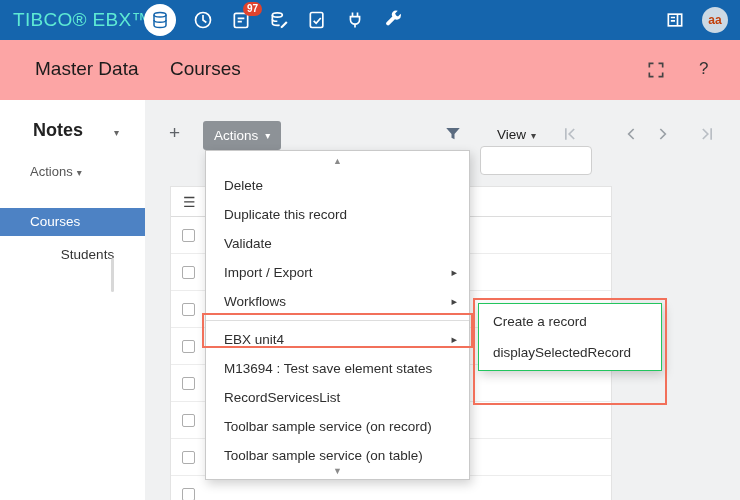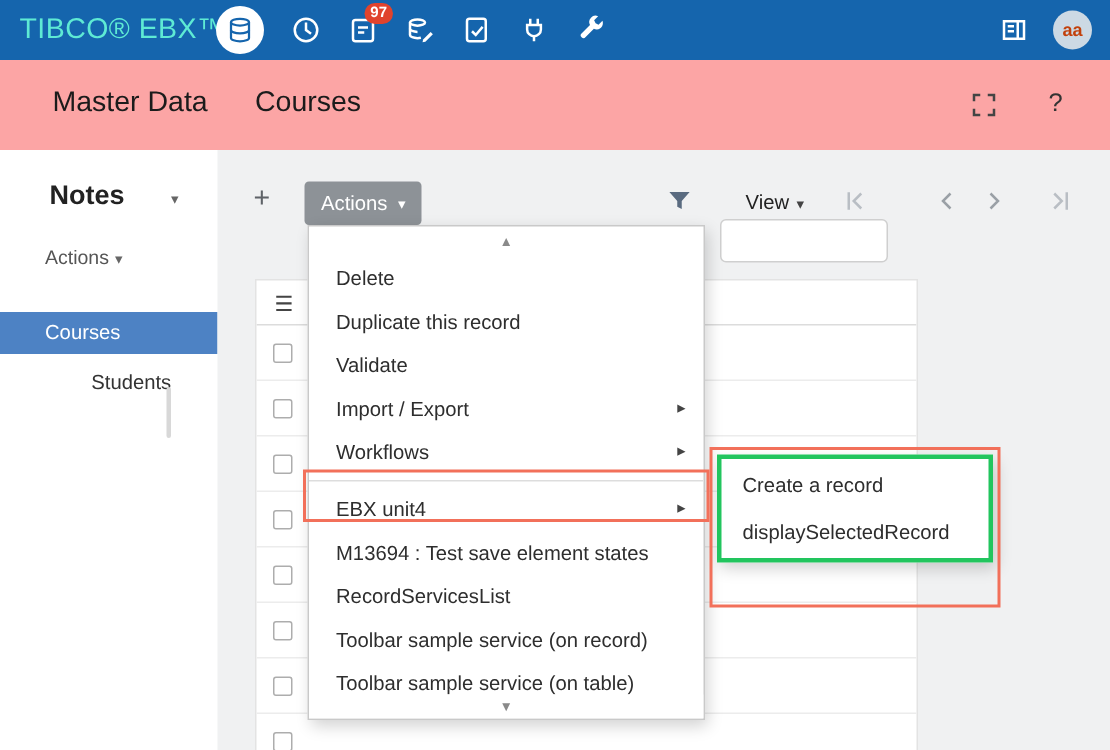--- a/index.html
+++ b/index.html
@@ -5,21 +5,21 @@
   * { box-sizing: border-box; margin: 0; padding: 0; }
   html,body { width:740px; height:500px; }
   body { font-family:"Liberation Sans", sans-serif; background:#fff; }
   #app { position:relative; width:740px; height:500px; overflow:hidden; background:#fff; }
 
   
   .topbar { position:absolute; left:0; top:0; width:740px; height:40px; background:#1565ad; display:flex; align-items:center; }
   .brand { color:#5eead4; font-size:19px; font-weight:400; padding-left:13px; letter-spacing:.3px; white-space:nowrap; width:140px; }
   .topbar-icons { display:flex; align-items:center; gap:16px; margin-left:4px; }
   .icon-active { width:32px; height:32px; background:#fff; border-radius:50%; display:flex; align-items:center; justify-content:center; flex:0 0 auto; }
-  .tb-icon { width:22px; height:22px; display:flex; align-items:center; justify-content:flex-end; position:relative; flex:0 0 auto; cursor:pointer; }
+  .tb-icon { width:22px; height:22px; display:flex; align-items:center; justify-content:center; position:relative; flex:0 0 auto; cursor:pointer; }
   .badge { position:absolute; top:-7px; right:-10px; background:#e0432d; color:#fff; font-size:10px; line-height:1; padding:2px 4px; border-radius:8px; font-weight:700; }
   .topbar-right { margin-left:auto; display:flex; align-items:center; gap:16px; padding-right:12px; }
   .avatar { width:26px; height:26px; border-radius:50%; background:#ccd9e4; color:#c2410c; font-size:12px; font-weight:700; display:flex; align-items:center; justify-content:center; }
 
   
   .page-header { position:absolute; left:0; top:40px; width:740px; height:60px; background:#fca5a5; }
   .dataset-title { position:absolute; left:35px; top:18px; font-size:19px; color:#1b1b1b; white-space:nowrap; overflow:hidden; width:125px; }
   .page-title { position:absolute; left:170px; top:18px; font-size:19px; color:#1b1b1b; }
   .fullscreen-btn { position:absolute; left:646px; top:20px; width:20px; height:20px; cursor:pointer; }
   .help-btn { position:absolute; left:699px; top:19px; font-size:17px; color:#333; cursor:pointer; }
@@ -59,21 +59,21 @@
 
   
   .dropdown-menu { position:absolute; left:60px; top:50px; width:265px; height:330px; background:#fff; border:1px solid #c9c9c9; box-shadow:2px 4px 10px rgba(0,0,0,.18); z-index:5; overflow:hidden; }
   .menu-scroll-top { height:20px; display:flex; align-items:center; justify-content:center; color:#8a8a8a; font-size:9px; cursor:pointer; }
   .menu-item { height:29px; line-height:29px; padding-left:18px; font-size:13.5px; color:#2e2e2e; position:relative; cursor:pointer; white-space:nowrap; }
   .menu-item .sub-arrow { position:absolute; right:12px; top:0; font-size:11px; color:#444; }
   .menu-sep { border-top:1px solid #ddd; margin:4px 0; }
   .menu-scroll-bottom { position:absolute; bottom:0; left:0; right:0; height:16px; background:#fff; display:flex; align-items:center; justify-content:center; color:#8a8a8a; font-size:9px; cursor:pointer; }
 
   
-  .submenu { position:absolute; left:333px; top:203px; width:184px; background:#fff; border:3px solid #22c55e; box-shadow:2px 4px 10px rgba(0,0,0,.18); z-index:6; padding:2px 0; }
+  .submenu { position:absolute; left:333px; top:203px; width:184px; background:#fff; border:1px solid #22c55e; box-shadow:2px 4px 10px rgba(0,0,0,.18); z-index:6; padding:2px 0; }
   .submenu-item { height:31px; line-height:31px; padding-left:14px; font-size:13.5px; color:#2e2e2e; cursor:pointer; white-space:nowrap; }
 
   
   .hl-workflows { position:absolute; left:57px; top:213px; width:271px; height:35px; border:2px solid #f2705a; z-index:7; pointer-events:none; }
   .hl-submenu  { position:absolute; left:328px; top:198px; width:194px; height:107px; border:2px solid #f2705a; z-index:7; pointer-events:none; }
 
   svg { display:block; }
 </style>
 </head>
 <body>

